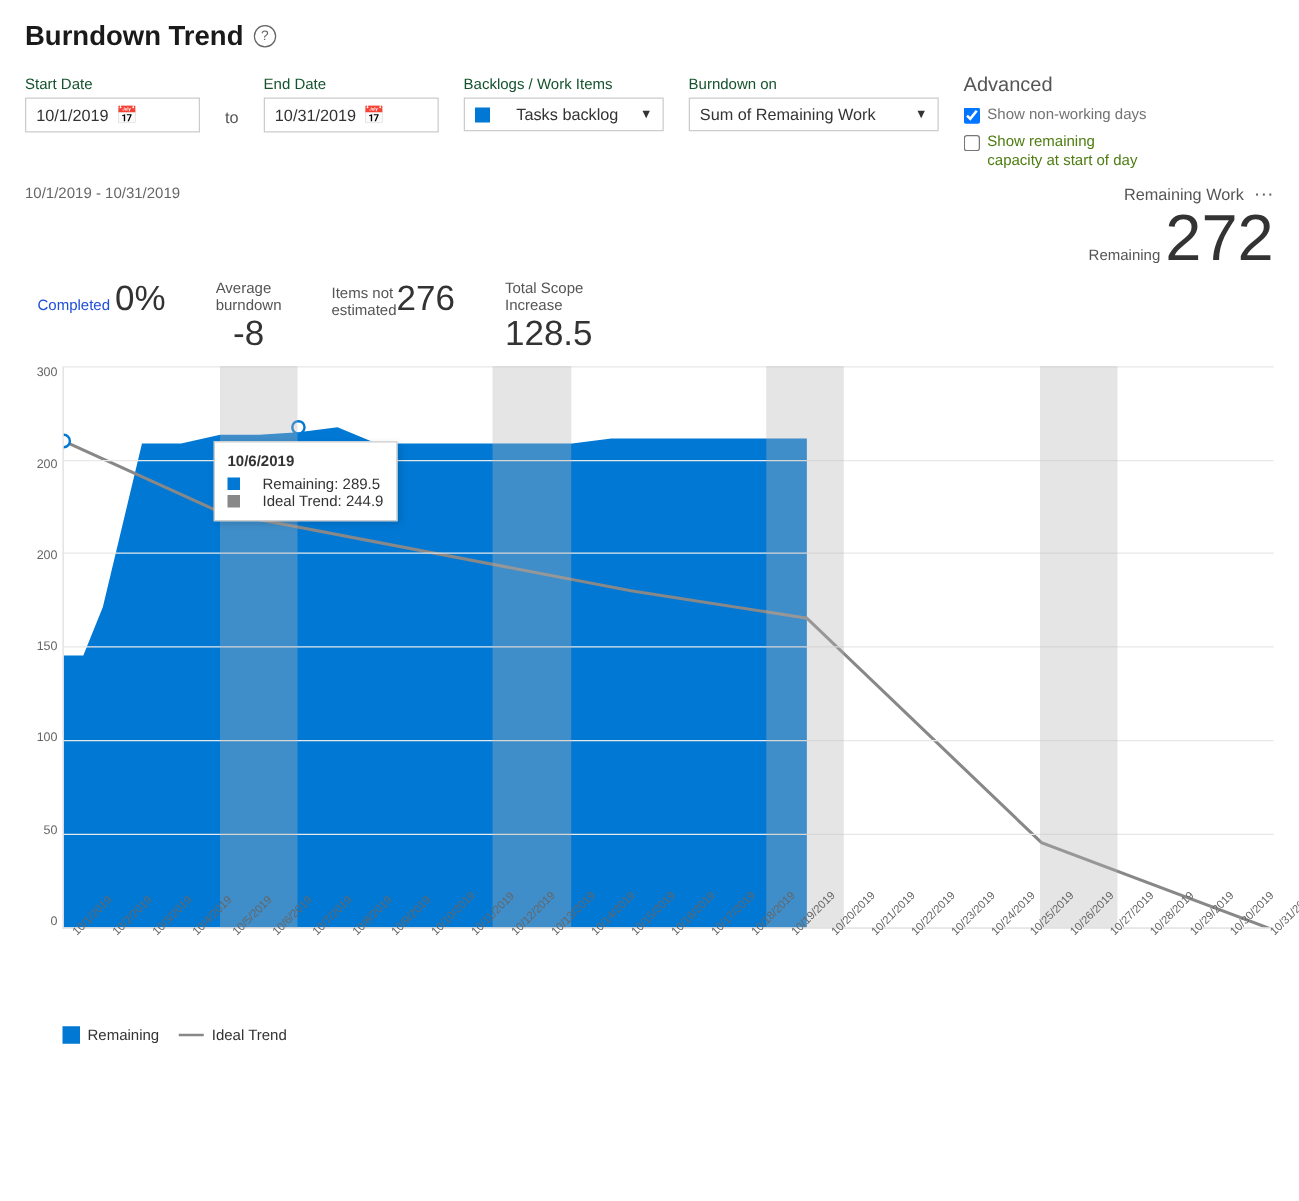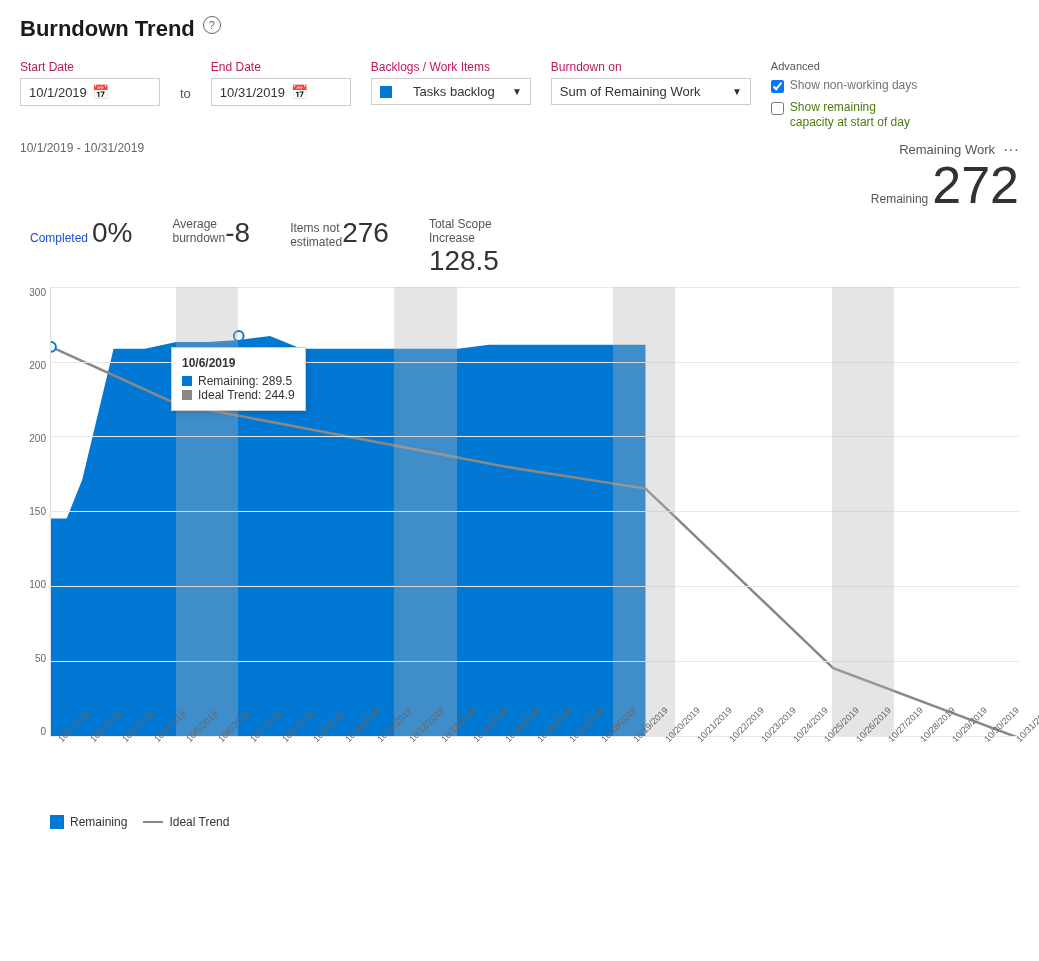--- a/index.html
+++ b/index.html
@@ -1,46 +1,46 @@
 <!DOCTYPE html>
 <html><head>
   <meta charset="utf-8">
   <style>
     * { box-sizing: border-box; margin: 0; padding: 0; }
     body { font-family: 'Segoe UI', Tahoma, Geneva, Verdana, sans-serif; background: #fff; color: #333; font-size: 13px; }
     .page { padding: 16px 20px; width: 1039px; min-height: 961px; }
-    .title-row { display: flex; align-items: flex-start; gap: 8px; margin-bottom: 18px; }
+    .title-row { display: flex; align-items: center; gap: 8px; margin-bottom: 18px; }
     .title { font-size: 22px; font-weight: 600; color: #1a1a1a; }
     .help-icon { width: 18px; height: 18px; border-radius: 50%; border: 1.5px solid #666; display: flex; align-items: center; justify-content: center; font-size: 11px; color: #666; cursor: pointer; }
     .controls-row { display: flex; align-items: flex-start; gap: 20px; margin-bottom: 10px; flex-wrap: wrap; }
     .control-group { display: flex; flex-direction: column; gap: 4px; }
-    .control-label { font-size: 12px; color: #be185d; }
+    .control-label { font-size: 12px; color: #14532d; }
     .date-input { display: flex; align-items: center; border: 1px solid #ccc; padding: 5px 8px; gap: 6px; font-size: 13px; min-width: 140px; background: #fff; cursor: pointer; }
     .date-input .cal-icon { color: #666; font-size: 14px; }
     .to-label { margin-top: 26px; font-size: 13px; color: #555; }
     .dropdown { display: flex; align-items: center; border: 1px solid #ccc; padding: 5px 8px; gap: 6px; font-size: 13px; background: #fff; cursor: pointer; min-width: 160px; justify-content: space-between; }
     .dropdown-burndown { min-width: 200px; }
     .advanced-group { display: flex; flex-direction: column; gap: 6px; }
-    .advanced-label { font-size: 11px; color: #555; }
+    .advanced-label { font-size: 16px; color: #555; }
     .checkbox-row { display: flex; align-items: flex-start; gap: 6px; }
     .checkbox-row input[type=checkbox] { margin-top: 2px; }
     .checkbox-text { font-size: 12px; color: #4d7c0f; max-width: 130px; line-height: 1.3; }
     .checkbox-text.checked { color: #737373; }
     .date-range-label { font-size: 12px; color: #666; margin-bottom: 4px; }
     .more-icon { font-size: 16px; color: #666; cursor: pointer; }
     .chart-container { position: relative; width: 100%; margin-top: 5px; }
     .chart-area { position: relative; width: 990px; height: 450px; background: #fff; border-left: 1px solid #ddd; border-bottom: 1px solid #ddd; margin-left: 30px; }
     .y-axis { position: absolute; left: 0; top: 0; height: 450px; width: 30px; display: flex; flex-direction: column; justify-content: space-between; align-items: flex-end; padding-right: 4px; }
     .y-label { font-size: 10px; color: #666; }
     .grid-line { position: absolute; left: 0; right: 0; border-top: 1px solid #e8e8e8; }
     .x-labels-container { display: flex; width: 990px; position: relative; height: 70px; }
     .non-working-bar { position: absolute; background: rgba(180,180,180,0.35); top: 0; bottom: 0; }
     .tooltip-box { position: absolute; background: #fff; border: 1px solid #ccc; padding: 8px 10px; font-size: 12px; box-shadow: 2px 2px 6px rgba(0,0,0,0.15); z-index: 10; }
     .tooltip-date { font-weight: 600; margin-bottom: 4px; }
-    .tooltip-item { display: flex; align-items: center; gap: 6px; }
+    .tooltip-item { display: flex; align-items: center; gap: 18px; }
     .tooltip-swatch { width: 10px; height: 10px; }
     .tooltip-swatch.blue { background: #0078d4; }
     .tooltip-swatch.gray { background: #888; }
     .legend-row { display: flex; align-items: center; gap: 16px; margin-top: 8px; margin-left: 30px; }
     .legend-item { display: flex; align-items: center; gap: 6px; font-size: 12px; color: #333; }
     .legend-swatch-box { width: 14px; height: 14px; background: #0078d4; }
     .legend-line { width: 20px; height: 2px; background: #888; }
   </style>
 </head>
 <body>
@@ -112,21 +112,21 @@
         <span style="font-size:52px;font-weight:300;line-height:1;">272</span>
       </div>
     </div>
   </div>
 
   <div style="display:flex; align-items:flex-start; gap:40px; margin-bottom:10px; margin-left:10px;">
     <div style="display:flex; align-items:baseline; gap:4px;">
       <span style="font-size:12px;color:#1d4ed8;">Completed</span>
       <span style="font-size:28px;font-weight:300;">0%</span>
     </div>
-    <div style="display:flex; flex-direction:row; align-items:flex-start;">
+    <div style="display:flex; flex-direction:column; align-items:center;">
       <span style="font-size:12px;color:#555; white-space:pre-line;">Average
 burndown</span>
       <span style="font-size:28px;font-weight:300;">-8</span>
     </div>
     <div style="display:flex; flex-direction:row; align-items:flex-end;">
       <span style="font-size:12px;color:#555; white-space:pre-line;">Items not
 estimated</span>
       <span style="font-size:28px;font-weight:300;">276</span>
     </div>
     <div style="display:flex; flex-direction:column; align-items:flex-start;">

